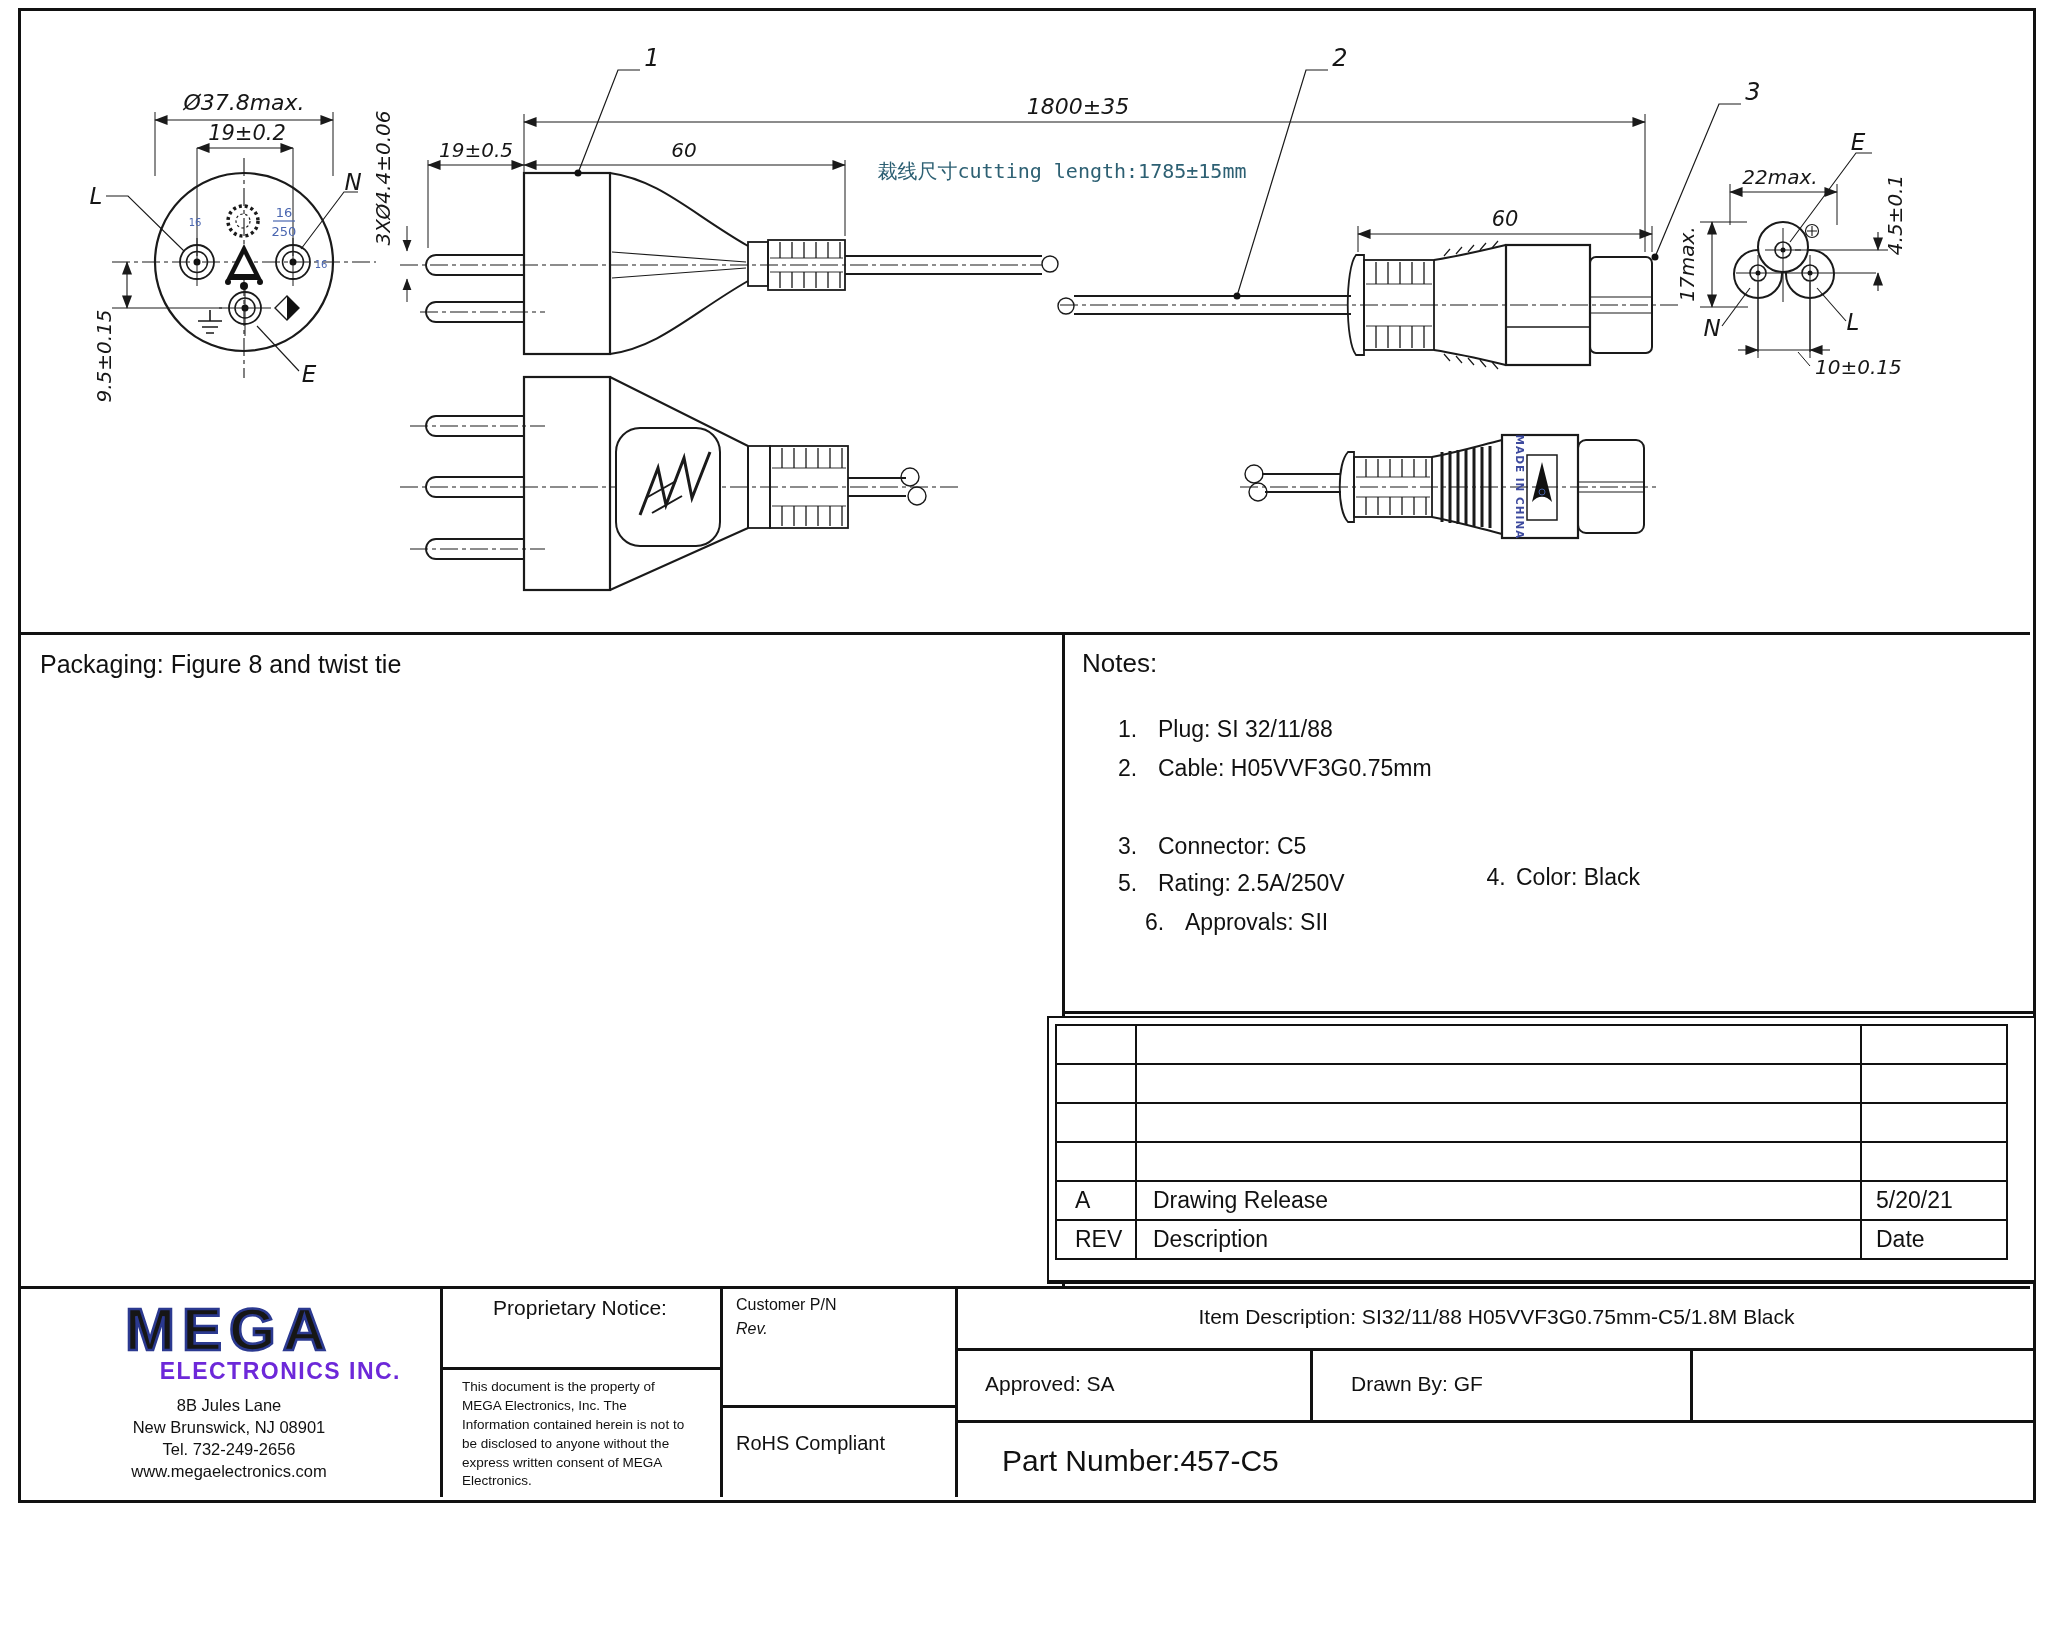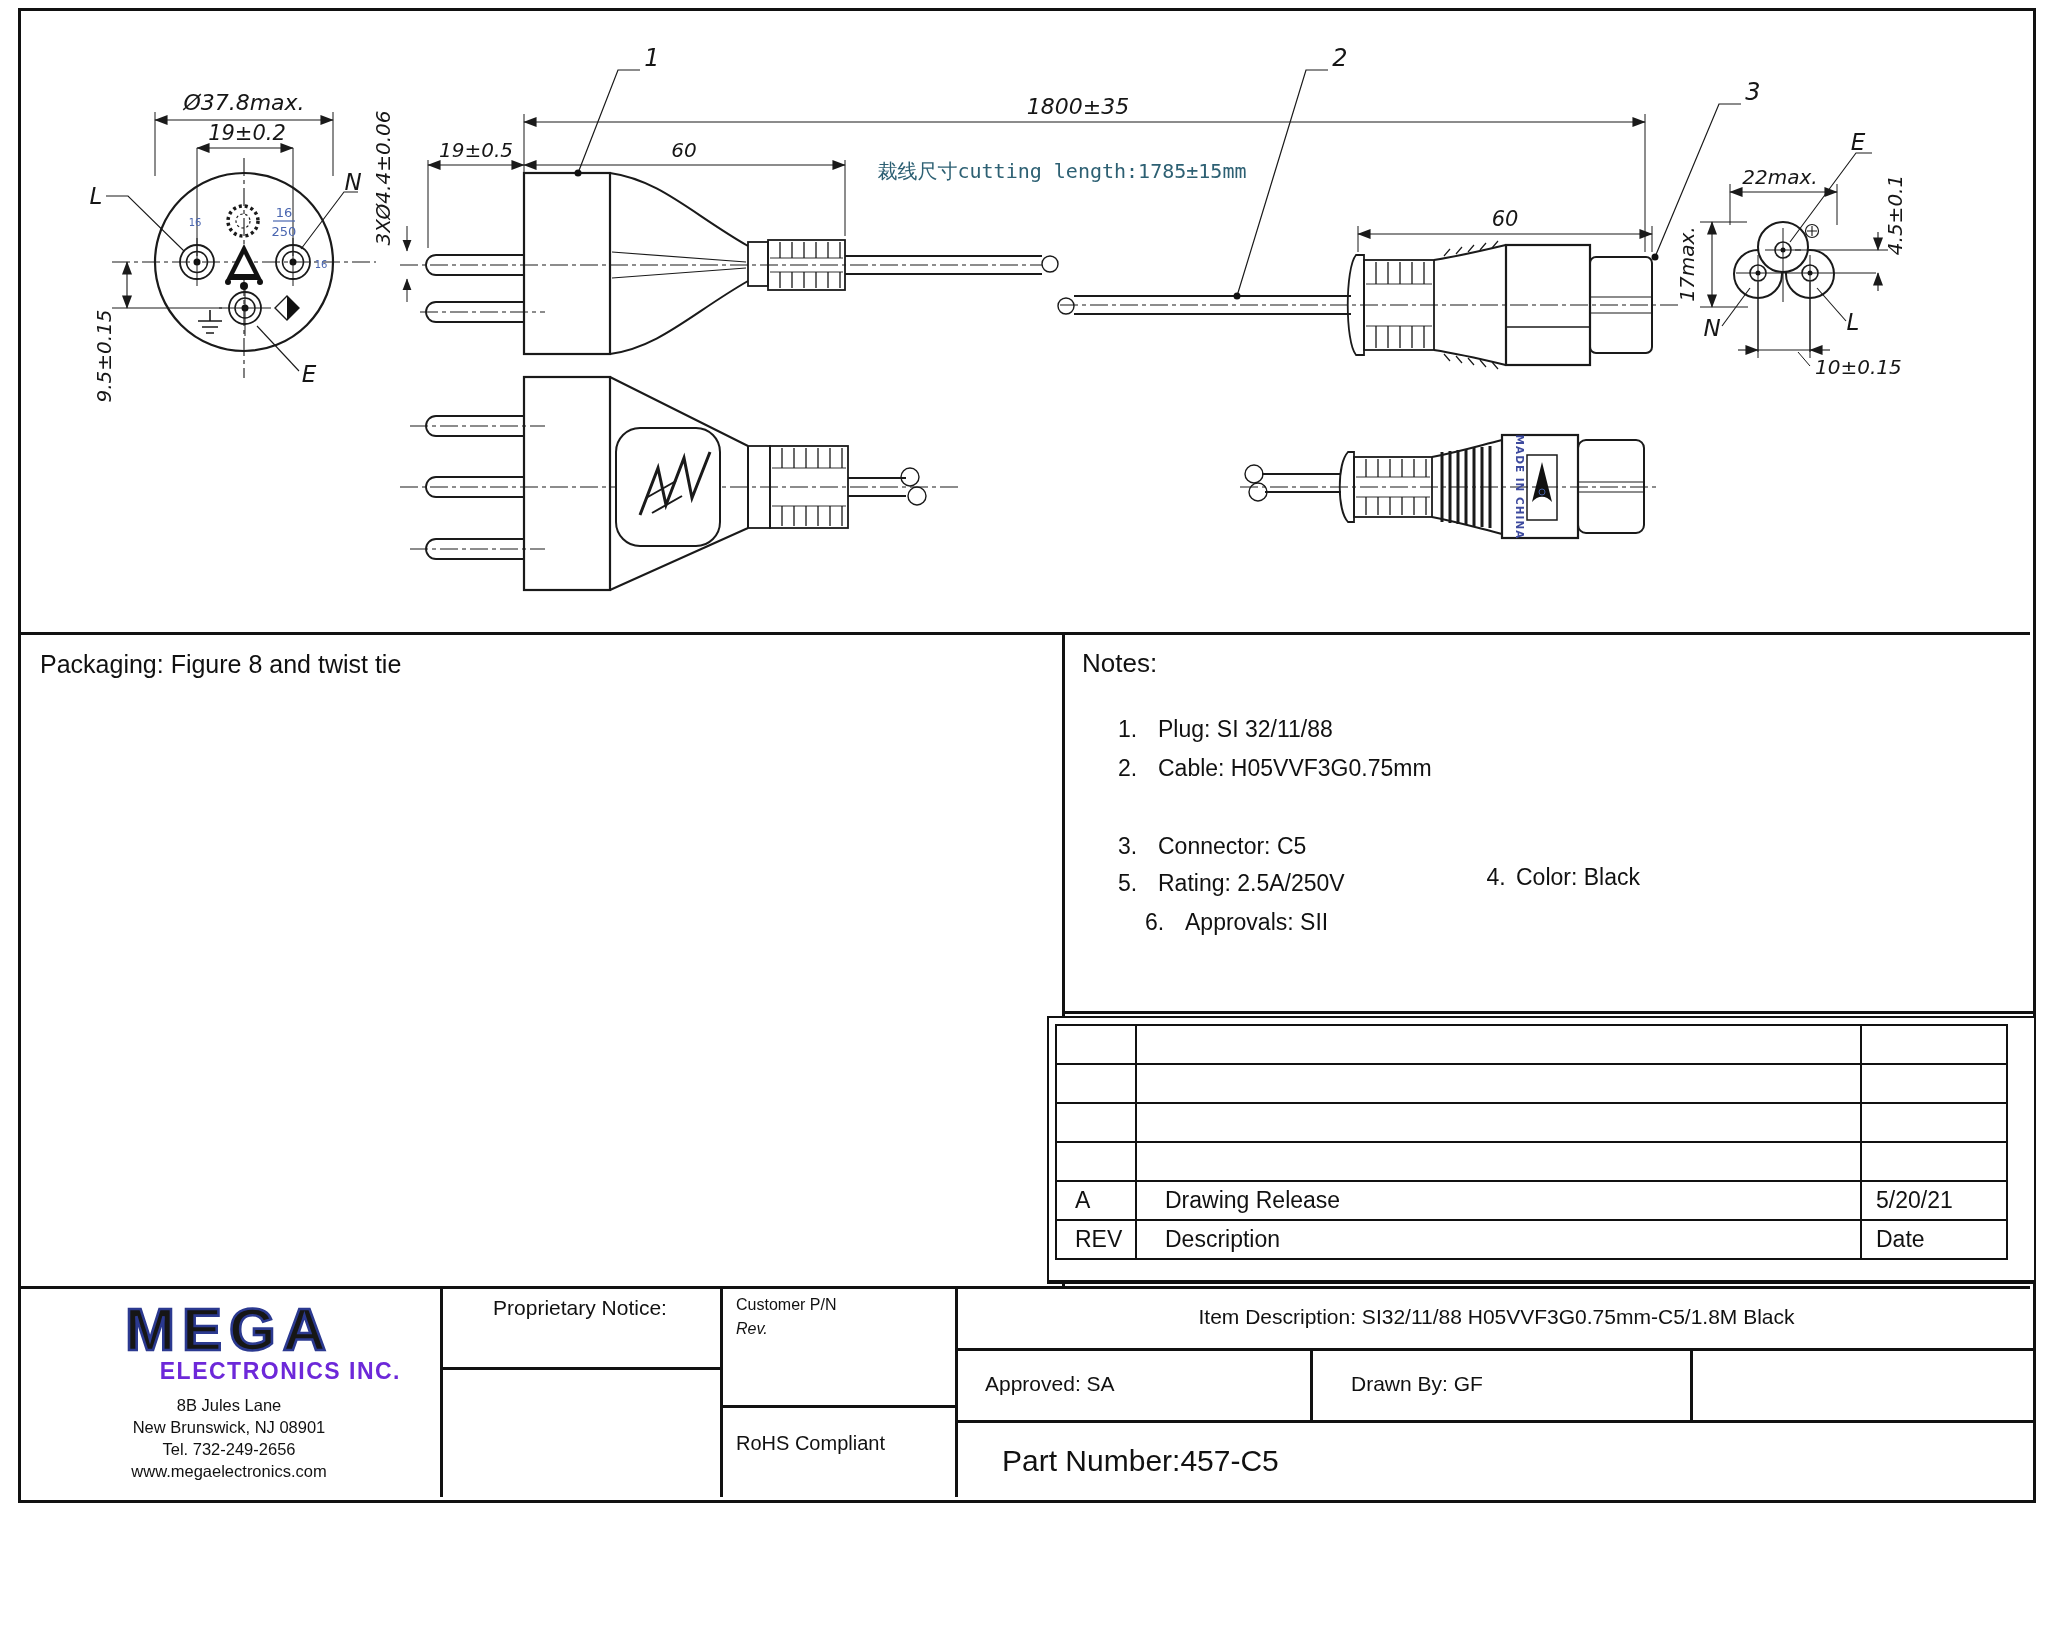--- a/index.html
+++ b/index.html
@@ -13,21 +13,21 @@
   .notes-title{position:absolute;left:1082px;top:648px;font-size:26px;}
   .note-row{position:absolute;left:1118px;width:880px;font-size:23px;}
   .note-num{display:inline-block;width:40px;}
   .revbox{position:absolute;left:1047px;top:1016px;width:989px;height:268px;
           border:2px solid #111;border-bottom:4px solid #111;background:#fff;box-sizing:border-box;}
   .revtable{position:absolute;left:6px;top:6px;width:953px;height:236px;
             border:2px solid #111;display:flex;flex-direction:column;box-sizing:border-box;}
   .revrow{flex:1;display:flex;border-bottom:2px solid #111;}
   .revrow:last-child{border-bottom:none;}
   .c-rev{width:80px;border-right:2px solid #111;display:flex;align-items:center;padding-left:18px;box-sizing:border-box;font-size:23px;}
-  .c-desc{flex:1;border-right:2px solid #111;display:flex;align-items:center;padding-left:28px;box-sizing:border-box;font-size:23px;}
+  .c-desc{flex:1;border-right:2px solid #111;display:flex;align-items:center;padding-left:16px;box-sizing:border-box;font-size:23px;}
   .c-date{width:144px;display:flex;align-items:center;padding-left:14px;box-sizing:border-box;font-size:23px;}
   .brand-sub{position:absolute;left:57px;top:1358px;width:344px;text-align:right;
              font-size:23px;font-weight:bold;letter-spacing:1.5px;color:#6d28d9;}
   .brand-addr{position:absolute;left:37px;top:1394px;width:384px;text-align:center;
               font-size:16.5px;line-height:22px;}
   .prop-title{position:absolute;left:440px;top:1296px;width:280px;text-align:center;font-size:21px;}
   .prop-body{position:absolute;left:462px;top:1378px;width:232px;font-size:13.5px;line-height:1.4;}
   .cust{position:absolute;left:736px;font-size:16px;}
   .rohs{position:absolute;left:736px;top:1432px;font-size:20px;}
   .itemdesc{position:absolute;left:957px;top:1288px;width:1079px;height:58px;
@@ -357,20 +357,21 @@
   </svg>
   <div class="brand-sub">ELECTRONICS INC.</div>
   <div class="brand-addr">
     <div>8B Jules Lane</div>
     <div>New Brunswick, NJ 08901</div>
     <div>Tel. 732-249-2656</div>
     <div>www.megaelectronics.com</div>
   </div>
 
   <div class="prop-title">Proprietary Notice:</div>
+  <div class="prop-body">This document is the property of MEGA Electronics, Inc.  The Information contained herein is not to be disclosed to anyone without the express written consent of MEGA Electronics.</div>
 
   <div class="cust" style="top:1296px;">Customer P/N</div>
   <div class="cust" style="top:1320px;font-style:italic;">Rev.</div>
   <div class="rohs">RoHS Compliant</div>
 
   <div class="itemdesc">Item Description: SI32/11/88 H05VVF3G0.75mm-C5/1.8M Black</div>
   <div class="approved">Approved: SA</div>
   <div class="drawnby">Drawn By: GF</div>
   <div class="partnum">
     <span>Part Number:</span>

